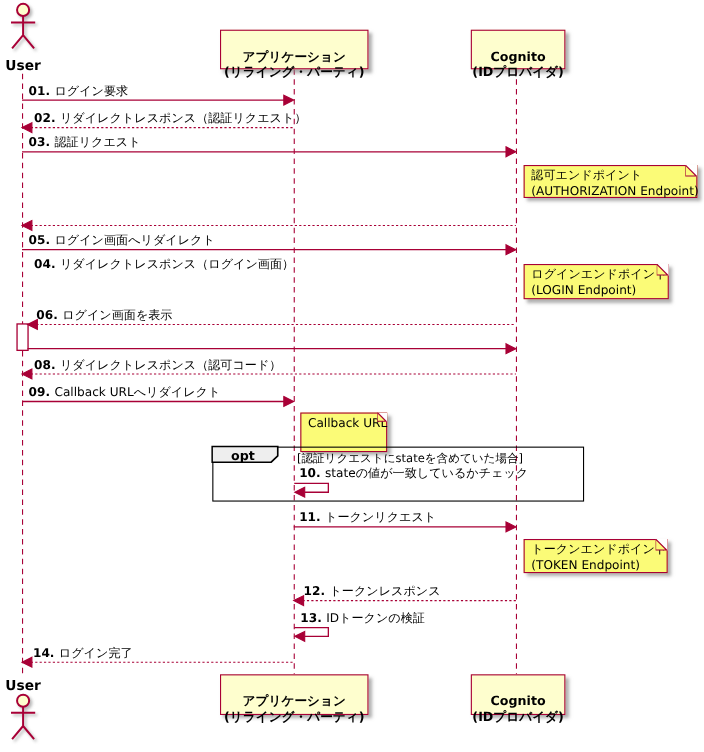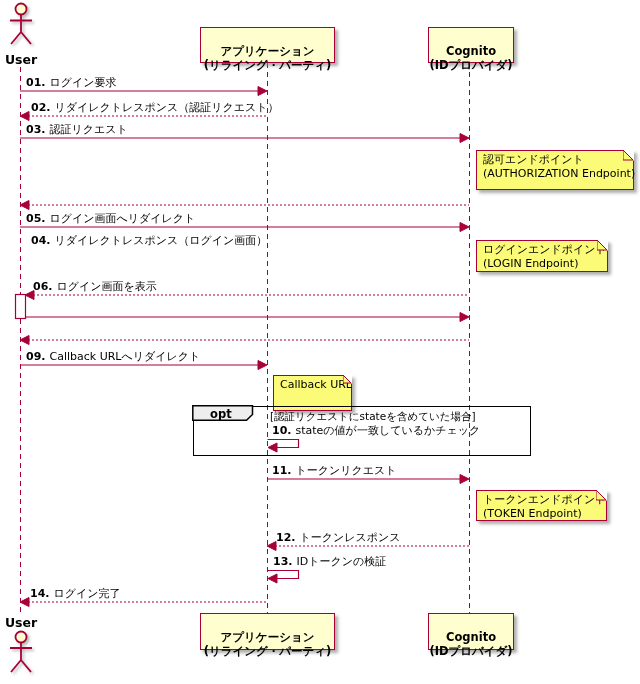--- a/index.html
+++ b/index.html
@@ -156,28 +156,29 @@
     <div>Cognito</div>
     <div>(IDプロバイダ)</div>
   </div>
 
   <div class="mlabel" style="left:26px;top:76px;"><b>01.</b><span>ログイン要求</span></div>
   <div class="mlabel" style="left:31px;top:101px;"><b>02.</b><span>リダイレクトレスポンス（認証リクエスト）</span></div>
   <div class="mlabel" style="left:26px;top:123px;"><b>03.</b><span>認証リクエスト</span></div>
   <div class="mlabel" style="left:31px;top:190px;margin-top:44px;"><b>04.</b><span>リダイレクトレスポンス（ログイン画面）</span></div>
   <div class="mlabel" style="left:26px;top:212px;"><b>05.</b><span>ログイン画面へリダイレクト</span></div>
   <div class="mlabel" style="left:33px;top:280px;"><b>06.</b><span>ログイン画面を表示</span></div>
+  <div class="mlabel" style="left:31px;top:325px;"><b>08.</b><span>リダイレクトレスポンス（認可コード）</span></div>
   <div class="mlabel" style="left:26px;top:350px;"><b>09.</b><span>Callback URLへリダイレクト</span></div>
   <div class="mlabel" style="left:272px;top:424px;"><b>10.</b><span>stateの値が一致しているかチェック</span></div>
   <div class="mlabel" style="left:272px;top:464px;"><b>11.</b><span>トークンリクエスト</span></div>
   <div class="mlabel" style="left:276px;top:531px;"><b>12.</b><span>トークンレスポンス</span></div>
   <div class="mlabel" style="left:273px;top:555px;"><b>13.</b><span>IDトークンの検証</span></div>
   <div class="mlabel" style="left:30px;top:587px;"><b>14.</b><span>ログイン完了</span></div>
 
-  <div class="note" style="left:476px;top:150px;width:158px;height:40px;">
+  <div class="note" style="left:476px;top:150px;width:158px;height:30px;">
     <svg class="fold" width="11" height="11" viewBox="0 0 11 11">
       <path d="M0 0 L11 0 L11 11 Z" fill="#ffffff"></path>
       <path d="M0 0 L10 10 L0 10 Z" fill="#FBFB77" stroke="#A80036" stroke-width="1"></path>
     </svg>
     <div>認可エンドポイント</div>
     <div>(AUTHORIZATION Endpoint)</div>
   </div>
 
   <div class="note" style="left:476px;top:240px;width:132px;height:32px;">
     <svg class="fold" width="11" height="11" viewBox="0 0 11 11">

